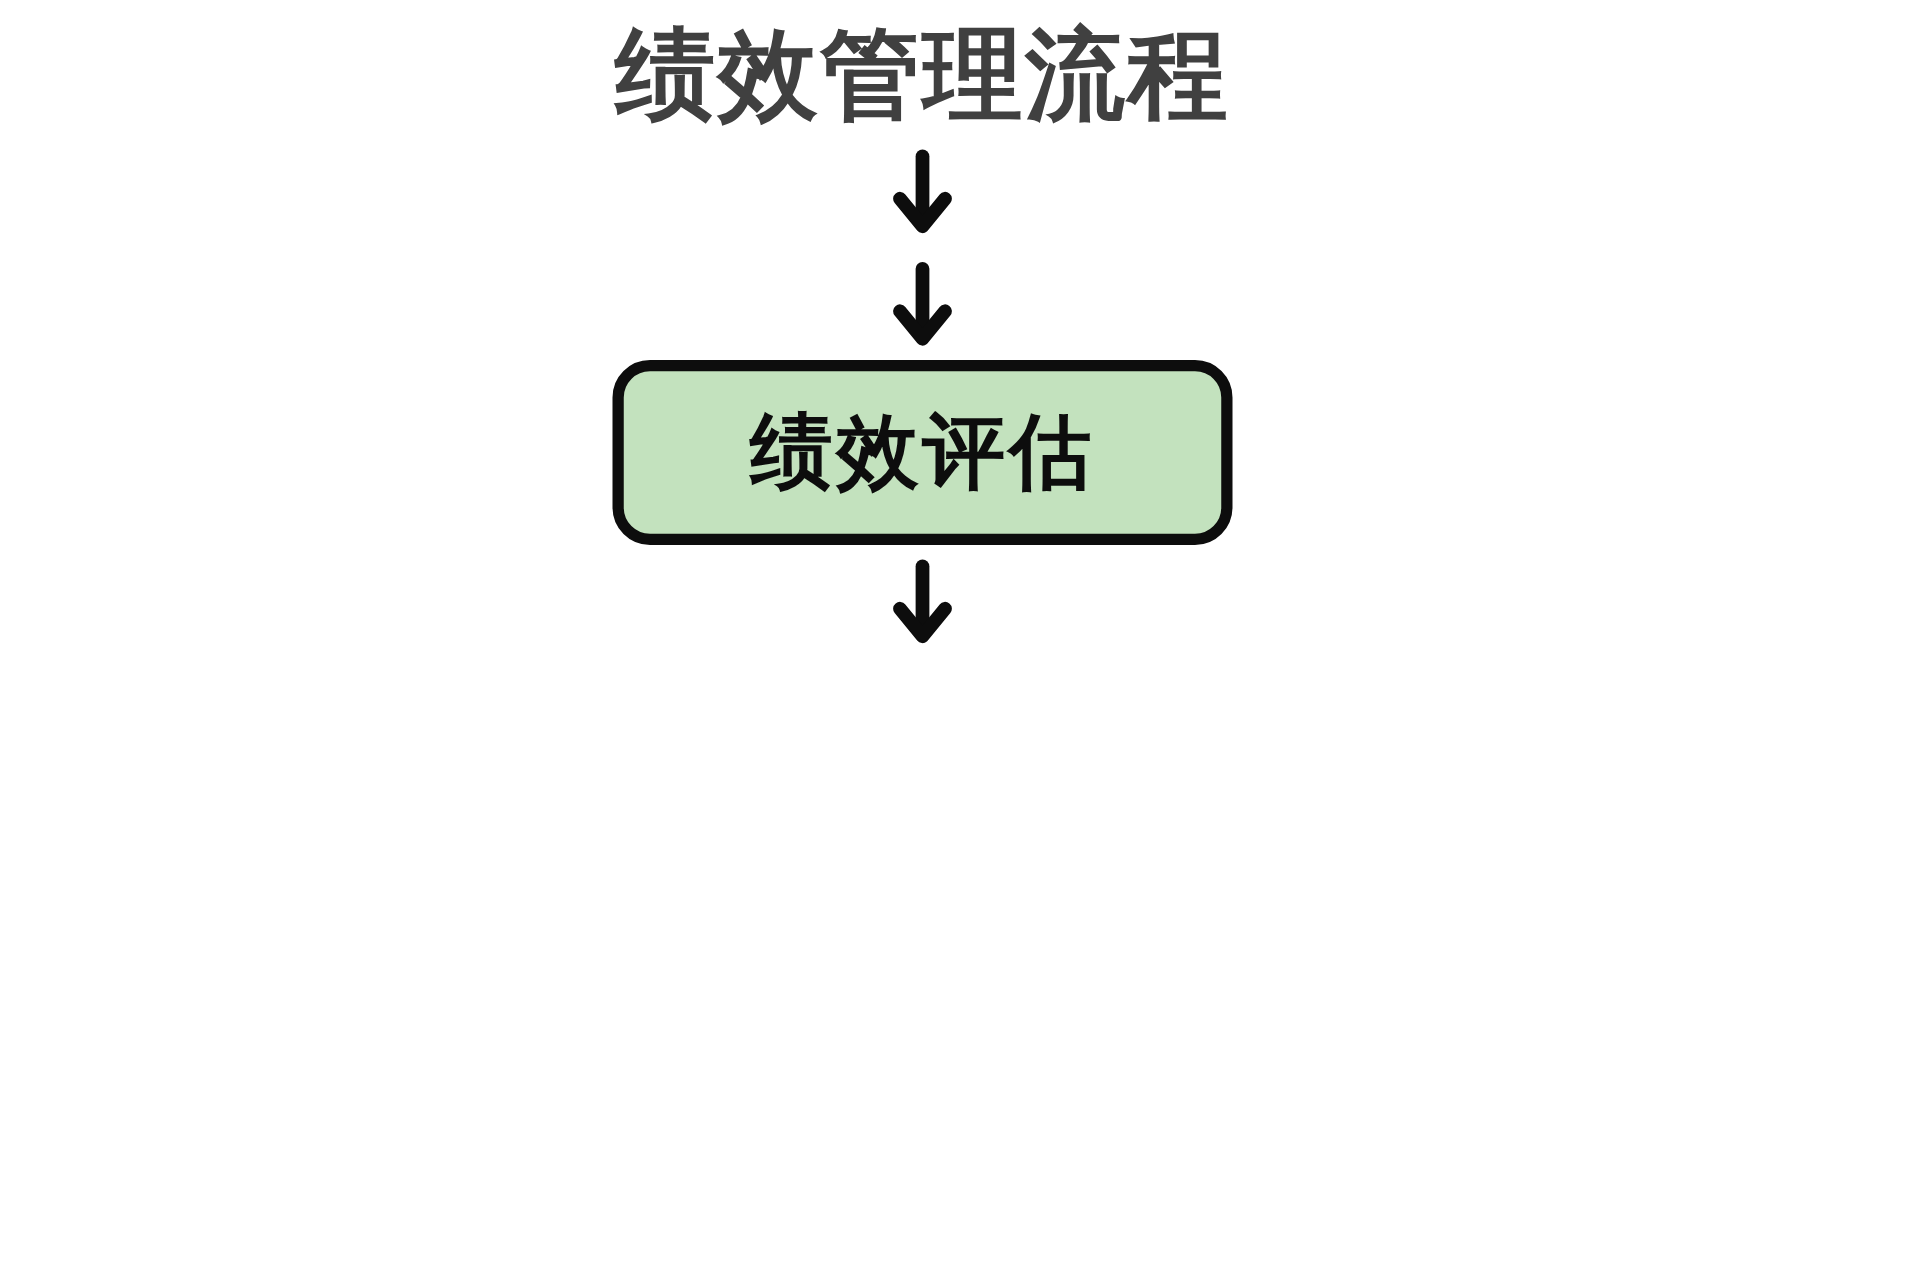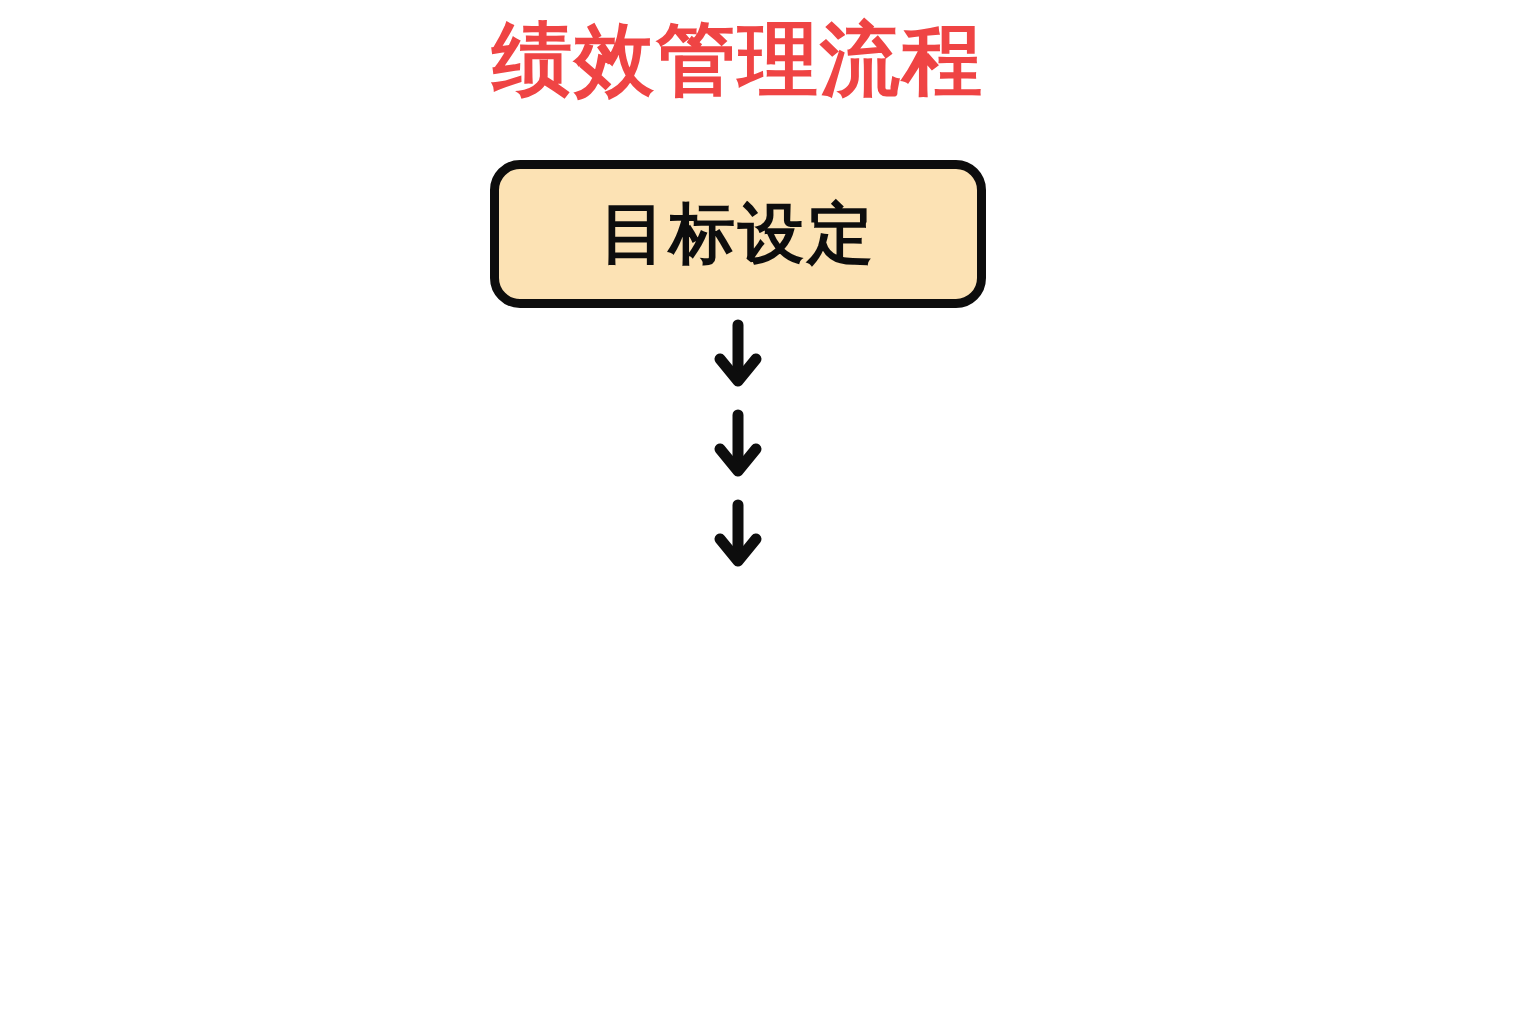--- a/index.html
+++ b/index.html
@@ -25,21 +25,21 @@
     left: -30px;
     display: flex;
     flex-direction: column;
     align-items: center;
   }
   .title {
     margin-top: 12px;
     font-size: 80px;
     line-height: 1.2;
     font-weight: 900;
-    color: #ef4444;
+    color: #404040;
     letter-spacing: 2px;
     white-space: nowrap;
   }
   .box {
     margin-top: 0;
     width: 496px;
     height: 148px;
     border: 9px solid #0d0d0d;
     border-radius: 30px;
     display: flex;
@@ -62,39 +62,39 @@
   }
 </style>
 </head>
 <body>
 
 <div class="canvas">
   <div class="flow-wrap">
 
     <h1 class="title">绩效管理流程</h1>
 
-    <div class="box first" style="background-color: rgb(252, 226, 180); border-color: rgb(13, 13, 13);">
-      <span class="box-label">目标设定</span>
-    </div>
 
     <svg class="arrow" viewBox="0 0 64 68" aria-hidden="true">
       <g fill="none" stroke-width="11" stroke-linecap="round" stroke-linejoin="round" stroke="#0d0d0d">
         <line x1="32" y1="6" x2="32" y2="58"></line>
         <polyline points="14,40 32,62 50,40"></polyline>
       </g>
     </svg>
 
 
     <svg class="arrow" viewBox="0 0 64 68" aria-hidden="true">
       <g fill="none" stroke-width="11" stroke-linecap="round" stroke-linejoin="round" stroke="#0d0d0d">
         <line x1="32" y1="6" x2="32" y2="58"></line>
         <polyline points="14,40 32,62 50,40"></polyline>
       </g>
     </svg>
 
+    <div class="box" style="background-color: rgb(195, 226, 190); border-color: rgb(13, 13, 13);">
+      <span class="box-label">绩效评估</span>
+    </div>
 
     <svg class="arrow" viewBox="0 0 64 68" aria-hidden="true">
       <g fill="none" stroke-width="11" stroke-linecap="round" stroke-linejoin="round" stroke="#0d0d0d">
         <line x1="32" y1="6" x2="32" y2="58"></line>
         <polyline points="14,40 32,62 50,40"></polyline>
       </g>
     </svg>
 
 
   </div>

